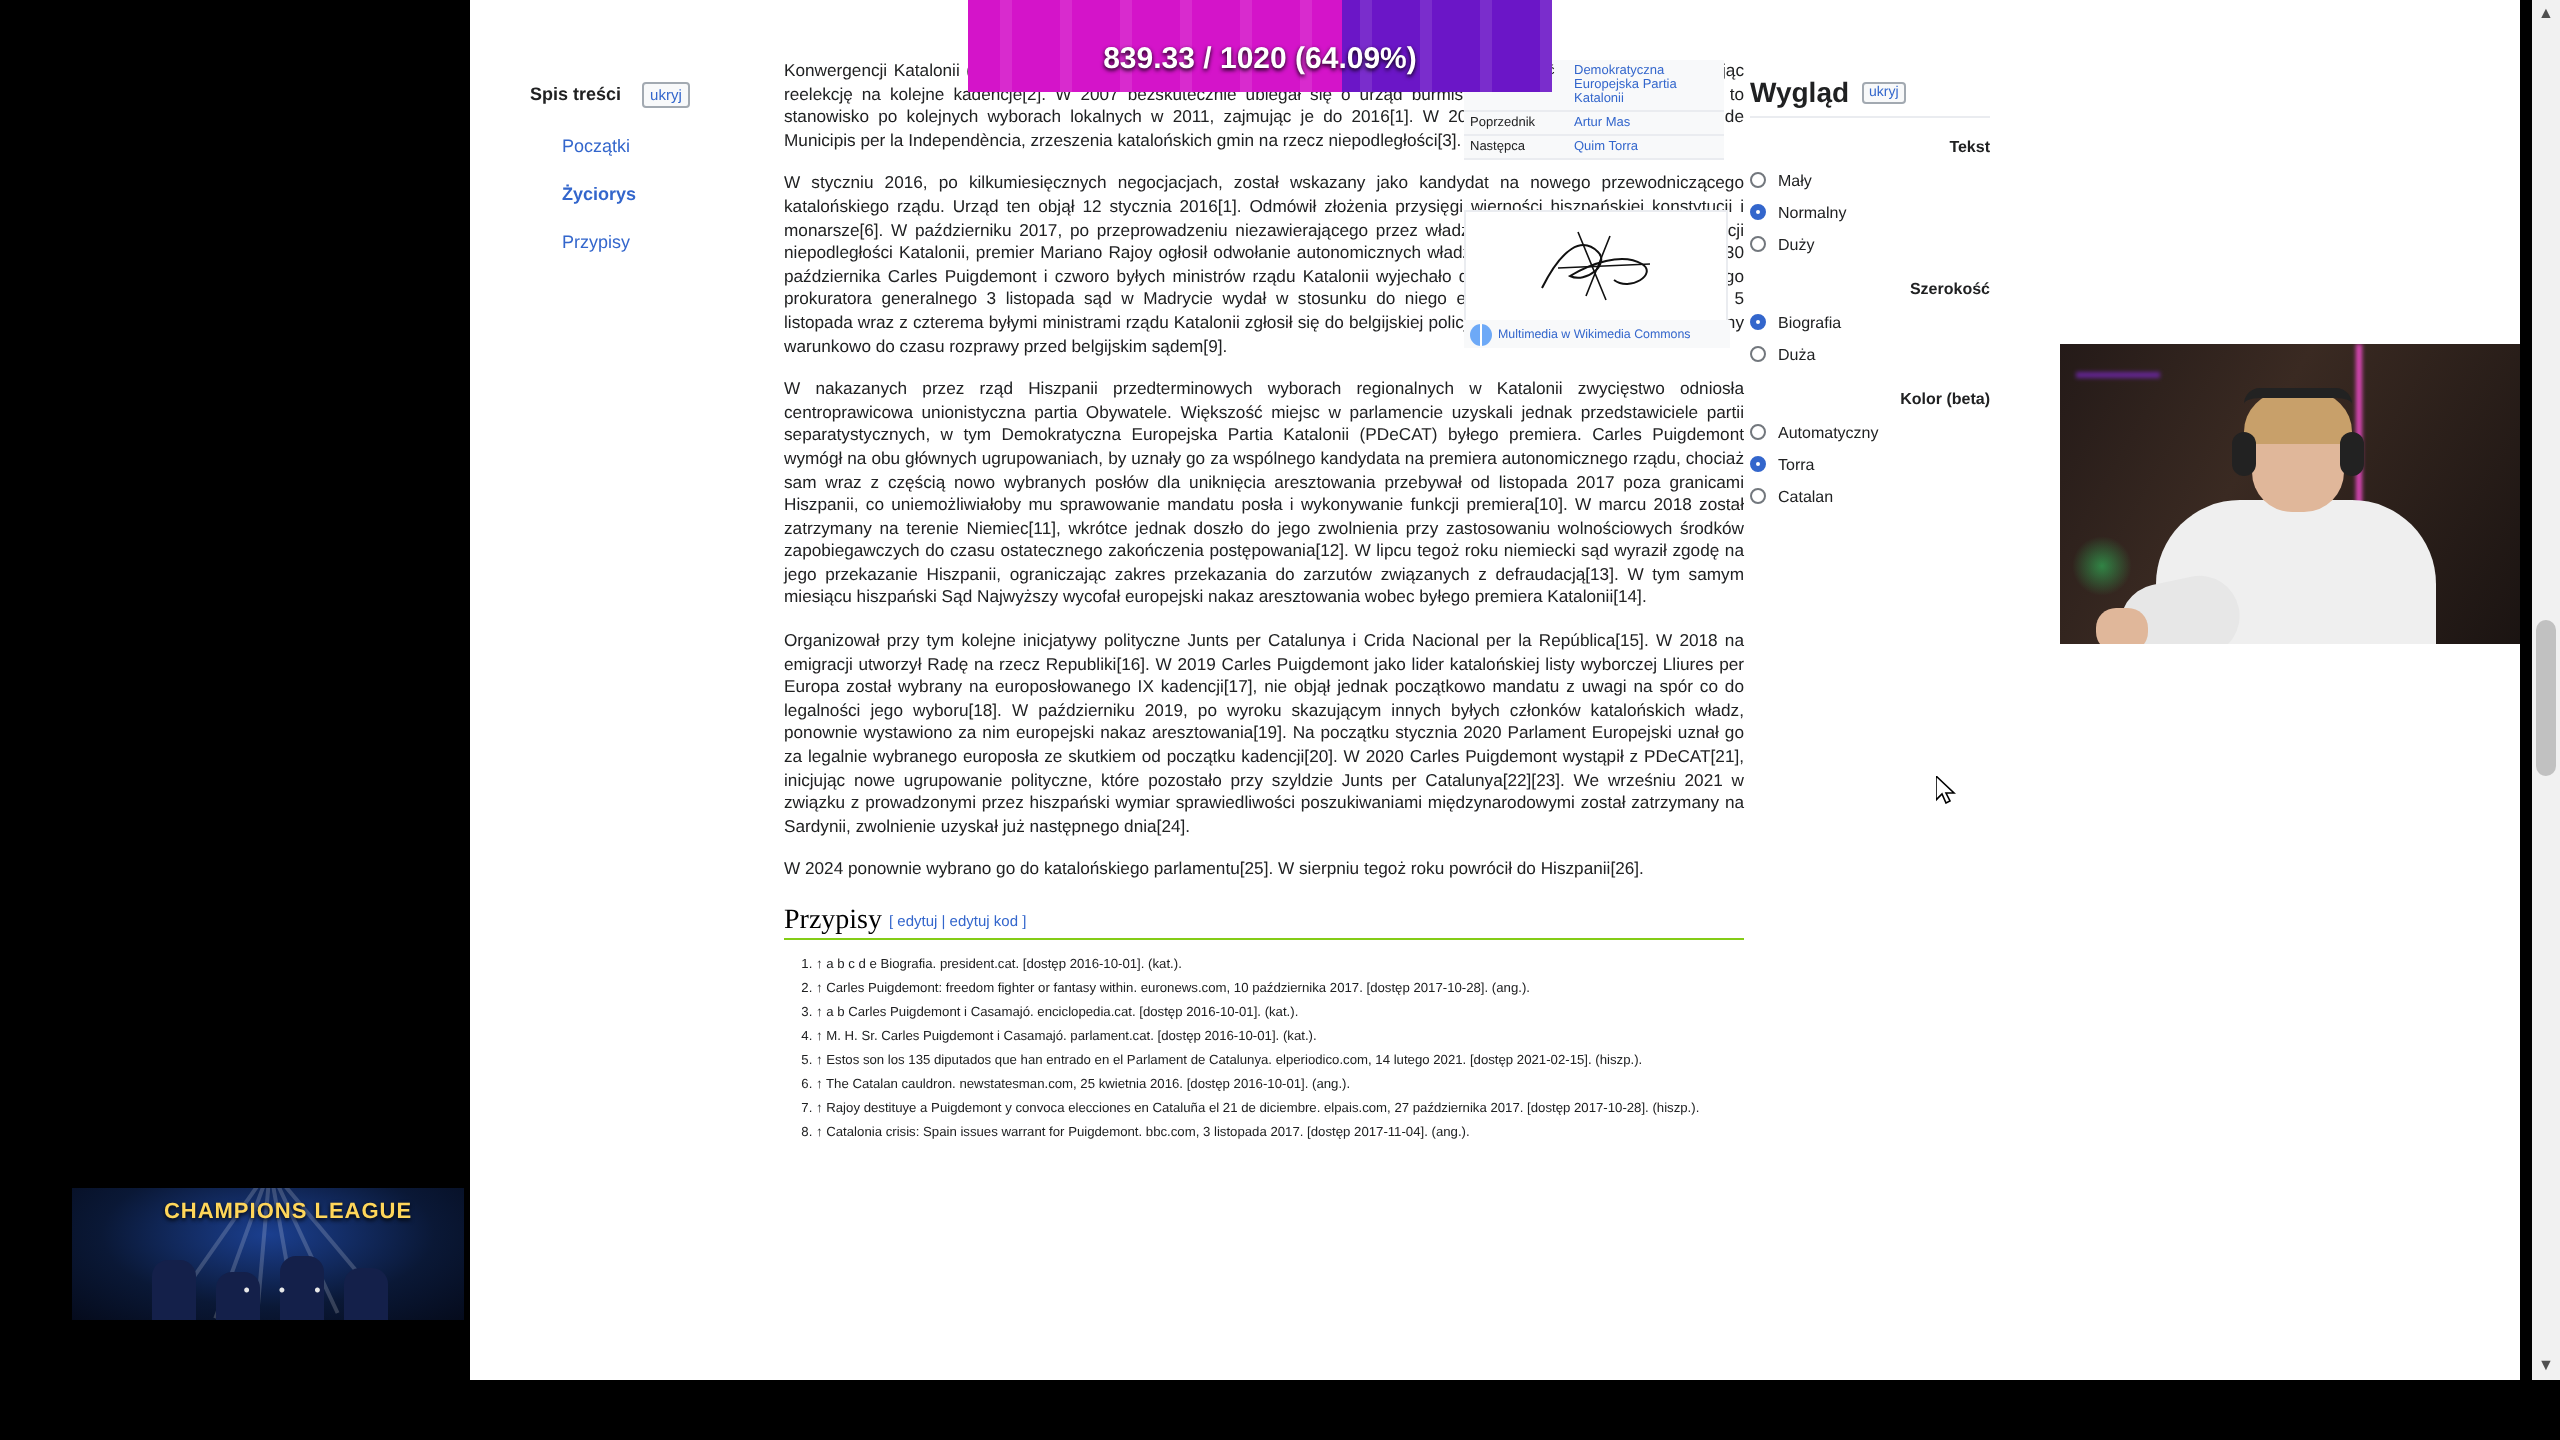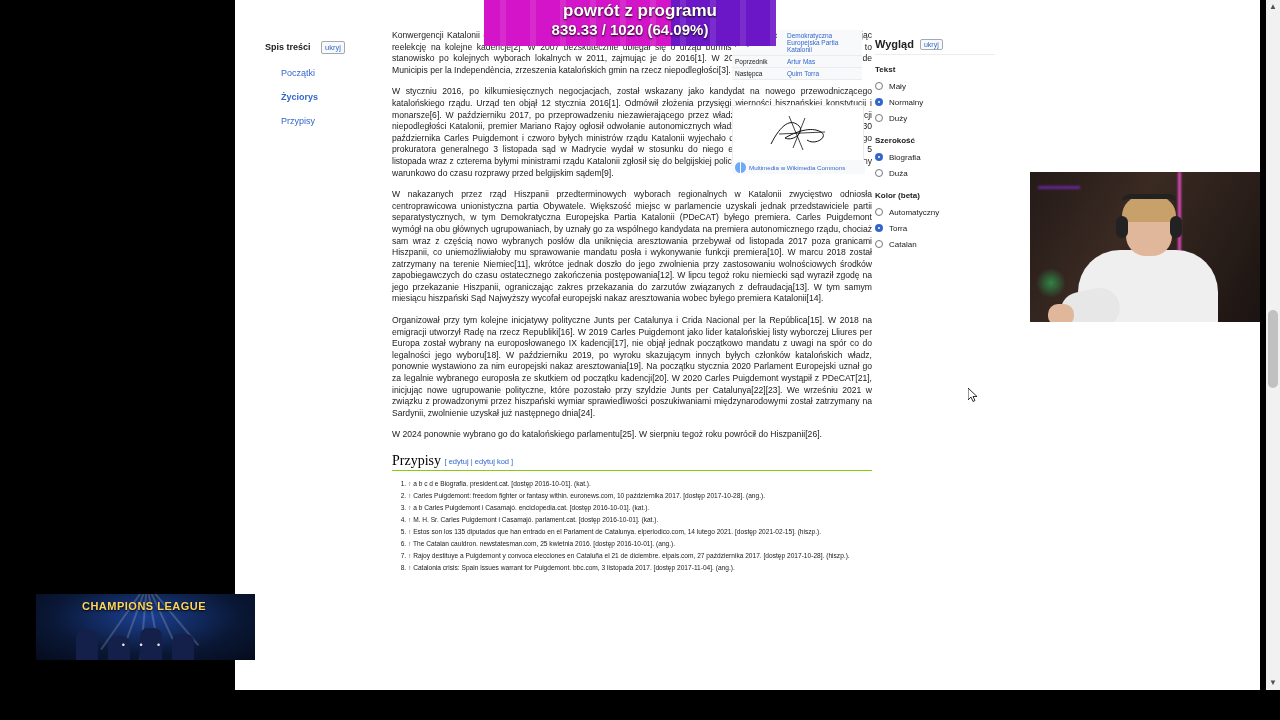--- a/index.html
+++ b/index.html
@@ -30,23 +30,23 @@
   .infobox td.v a{color:#3366cc;}
   .sigbox{position:absolute;left:732px;top:105px;width:130px;height:55px;background:#fff;border:1px solid #eaecf0;}
   .commons{position:absolute;left:732px;top:160px;width:130px;height:14px;background:#f8f9fa;font-size:6.2px;color:#202122;display:flex;align-items:center;gap:3px;padding-left:3px;}
   .commons .globe{width:11px;height:11px;border-radius:50%;background:#6da9f7;position:relative;flex:0 0 auto;}
   .commons .globe:after{content:"";position:absolute;left:5px;top:0;width:1px;height:11px;background:#fff;}
   .commons a{color:#3366cc;}
 
   
   .appearance{position:absolute;left:875px;top:38px;width:120px;font-size:8px;color:#202122;}
   .ap-head{display:flex;align-items:center;gap:6px;border-bottom:1px solid #eaecf0;padding-bottom:4px;}
-  .ap-head .t{font-weight:bold;font-size:11px;text-align:center;}
+  .ap-head .t{font-weight:bold;font-size:14px;text-align:center;}
   .ap-head .hide{border:1px solid #a2a9b1;background:#f8f9fa;color:#36c;font-size:7px;padding:1px 3px;border-radius:2px;}
-  .ap-group{margin-top:10px;}
+  .ap-group{margin-top:10px;text-align:right;}
   .ap-group .lbl{font-weight:bold;font-size:8px;margin-bottom:4px;}
   .ap-opt{display:flex;align-items:center;gap:6px;height:16px;font-size:8px;}
   .radio{width:8px;height:8px;border-radius:50%;border:1px solid #72777d;background:#fff;flex:0 0 auto;box-sizing:border-box;}
   .radio.on{border:3px solid #3366cc;background:#fff;}
 
   
   .banner{position:absolute;left:484px;top:0;width:292px;height:46px;background:#6b16c7;overflow:hidden;}
   .banner .fill{position:absolute;left:0;top:0;height:46px;width:64.09%;background:#d414c9;}
   .banner .bartex{position:absolute;left:0;top:0;width:292px;height:46px;}
   .banner .stripe{position:absolute;top:0;width:6px;height:46px;background:rgba(255,255,255,0.10);}
@@ -62,21 +62,21 @@
   .cam .body{position:absolute;left:48px;top:78px;width:140px;height:80px;background:#efefef;border-radius:42px 42px 0 0;}
   .cam .head{position:absolute;left:96px;top:30px;width:46px;height:54px;background:#e0b79a;border-radius:22px 22px 20px 20px;}
   .cam .hair{position:absolute;left:92px;top:24px;width:54px;height:26px;background:#c8a06a;border-radius:26px 26px 8px 8px;}
   .cam .hp-l{position:absolute;left:86px;top:44px;width:12px;height:22px;background:#222;border-radius:6px;}
   .cam .hp-r{position:absolute;left:140px;top:44px;width:12px;height:22px;background:#222;border-radius:6px;}
   .cam .hp-band{position:absolute;left:92px;top:22px;width:54px;height:8px;border-radius:27px 27px 0 0;border-top:5px solid #222;box-sizing:border-box;}
   .cam .arm{position:absolute;left:30px;top:118px;width:60px;height:40px;background:#e7e7e7;border-radius:20px;transform:rotate(-12deg);}
   .cam .hand{position:absolute;left:18px;top:132px;width:26px;height:22px;background:#e0b79a;border-radius:10px;}
 
   
-  .thumb{position:absolute;left:36px;top:594px;width:219px;height:66px;background:#07102a;overflow:hidden;border:0;text-decoration:underline;}
+  .thumb{position:absolute;left:36px;top:594px;width:196px;height:66px;background:#07102a;overflow:hidden;border:0;text-decoration:underline;}
   .thumb .sky{position:absolute;inset:0;background:radial-gradient(ellipse at 50% 35%,#1b3f8f 0%,#0a1836 60%,#050b1c 100%);}
   .thumb .ray{position:absolute;left:50%;top:-10px;width:2px;height:80px;background:rgba(255,255,255,.18);transform-origin:top center;}
   .thumb .title{position:absolute;left:0;top:6px;width:216px;text-align:center;color:#ffd65a;font-size:11px;font-weight:bold;letter-spacing:.5px;font-family:"Liberation Sans",sans-serif;text-shadow:0 1px 2px #000;}
   .thumb .dots{position:absolute;left:0;top:46px;width:216px;text-align:center;color:#e8e8e8;font-size:9px;letter-spacing:6px;}
   .thumb .p{position:absolute;bottom:0;width:22px;height:26px;background:#14204a;border-radius:8px 8px 0 0;}
 
   
   .cursor{position:absolute;left:968px;top:388px;width:10px;height:14px;}
   .cursor svg{display:block;}
 
@@ -222,21 +222,20 @@
       <div class="stripe" style="left:76px"></div>
         <div class="stripe" style="left:106px"></div>
       <div class="stripe" style="left:136px"></div>
         <div class="stripe" style="left:166px"></div>
       <div class="stripe" style="left:196px"></div>
         <div class="stripe" style="left:226px"></div>
       <div class="stripe" style="left:256px"></div>
         <div class="stripe" style="left:286px"></div>
     </div>
   </div>
-  <div class="banner-title">powrót z programu</div>
   <div class="banner-sub">839.33 / 1020 (64.09%)</div>
 
   <div class="cam">
     <div class="wall"></div>
     <div class="neonv"></div>
     <div class="neonp"></div>
     <div class="neong"></div>
     <div class="body"></div>
     <div class="arm"></div>
     <div class="hand"></div>

